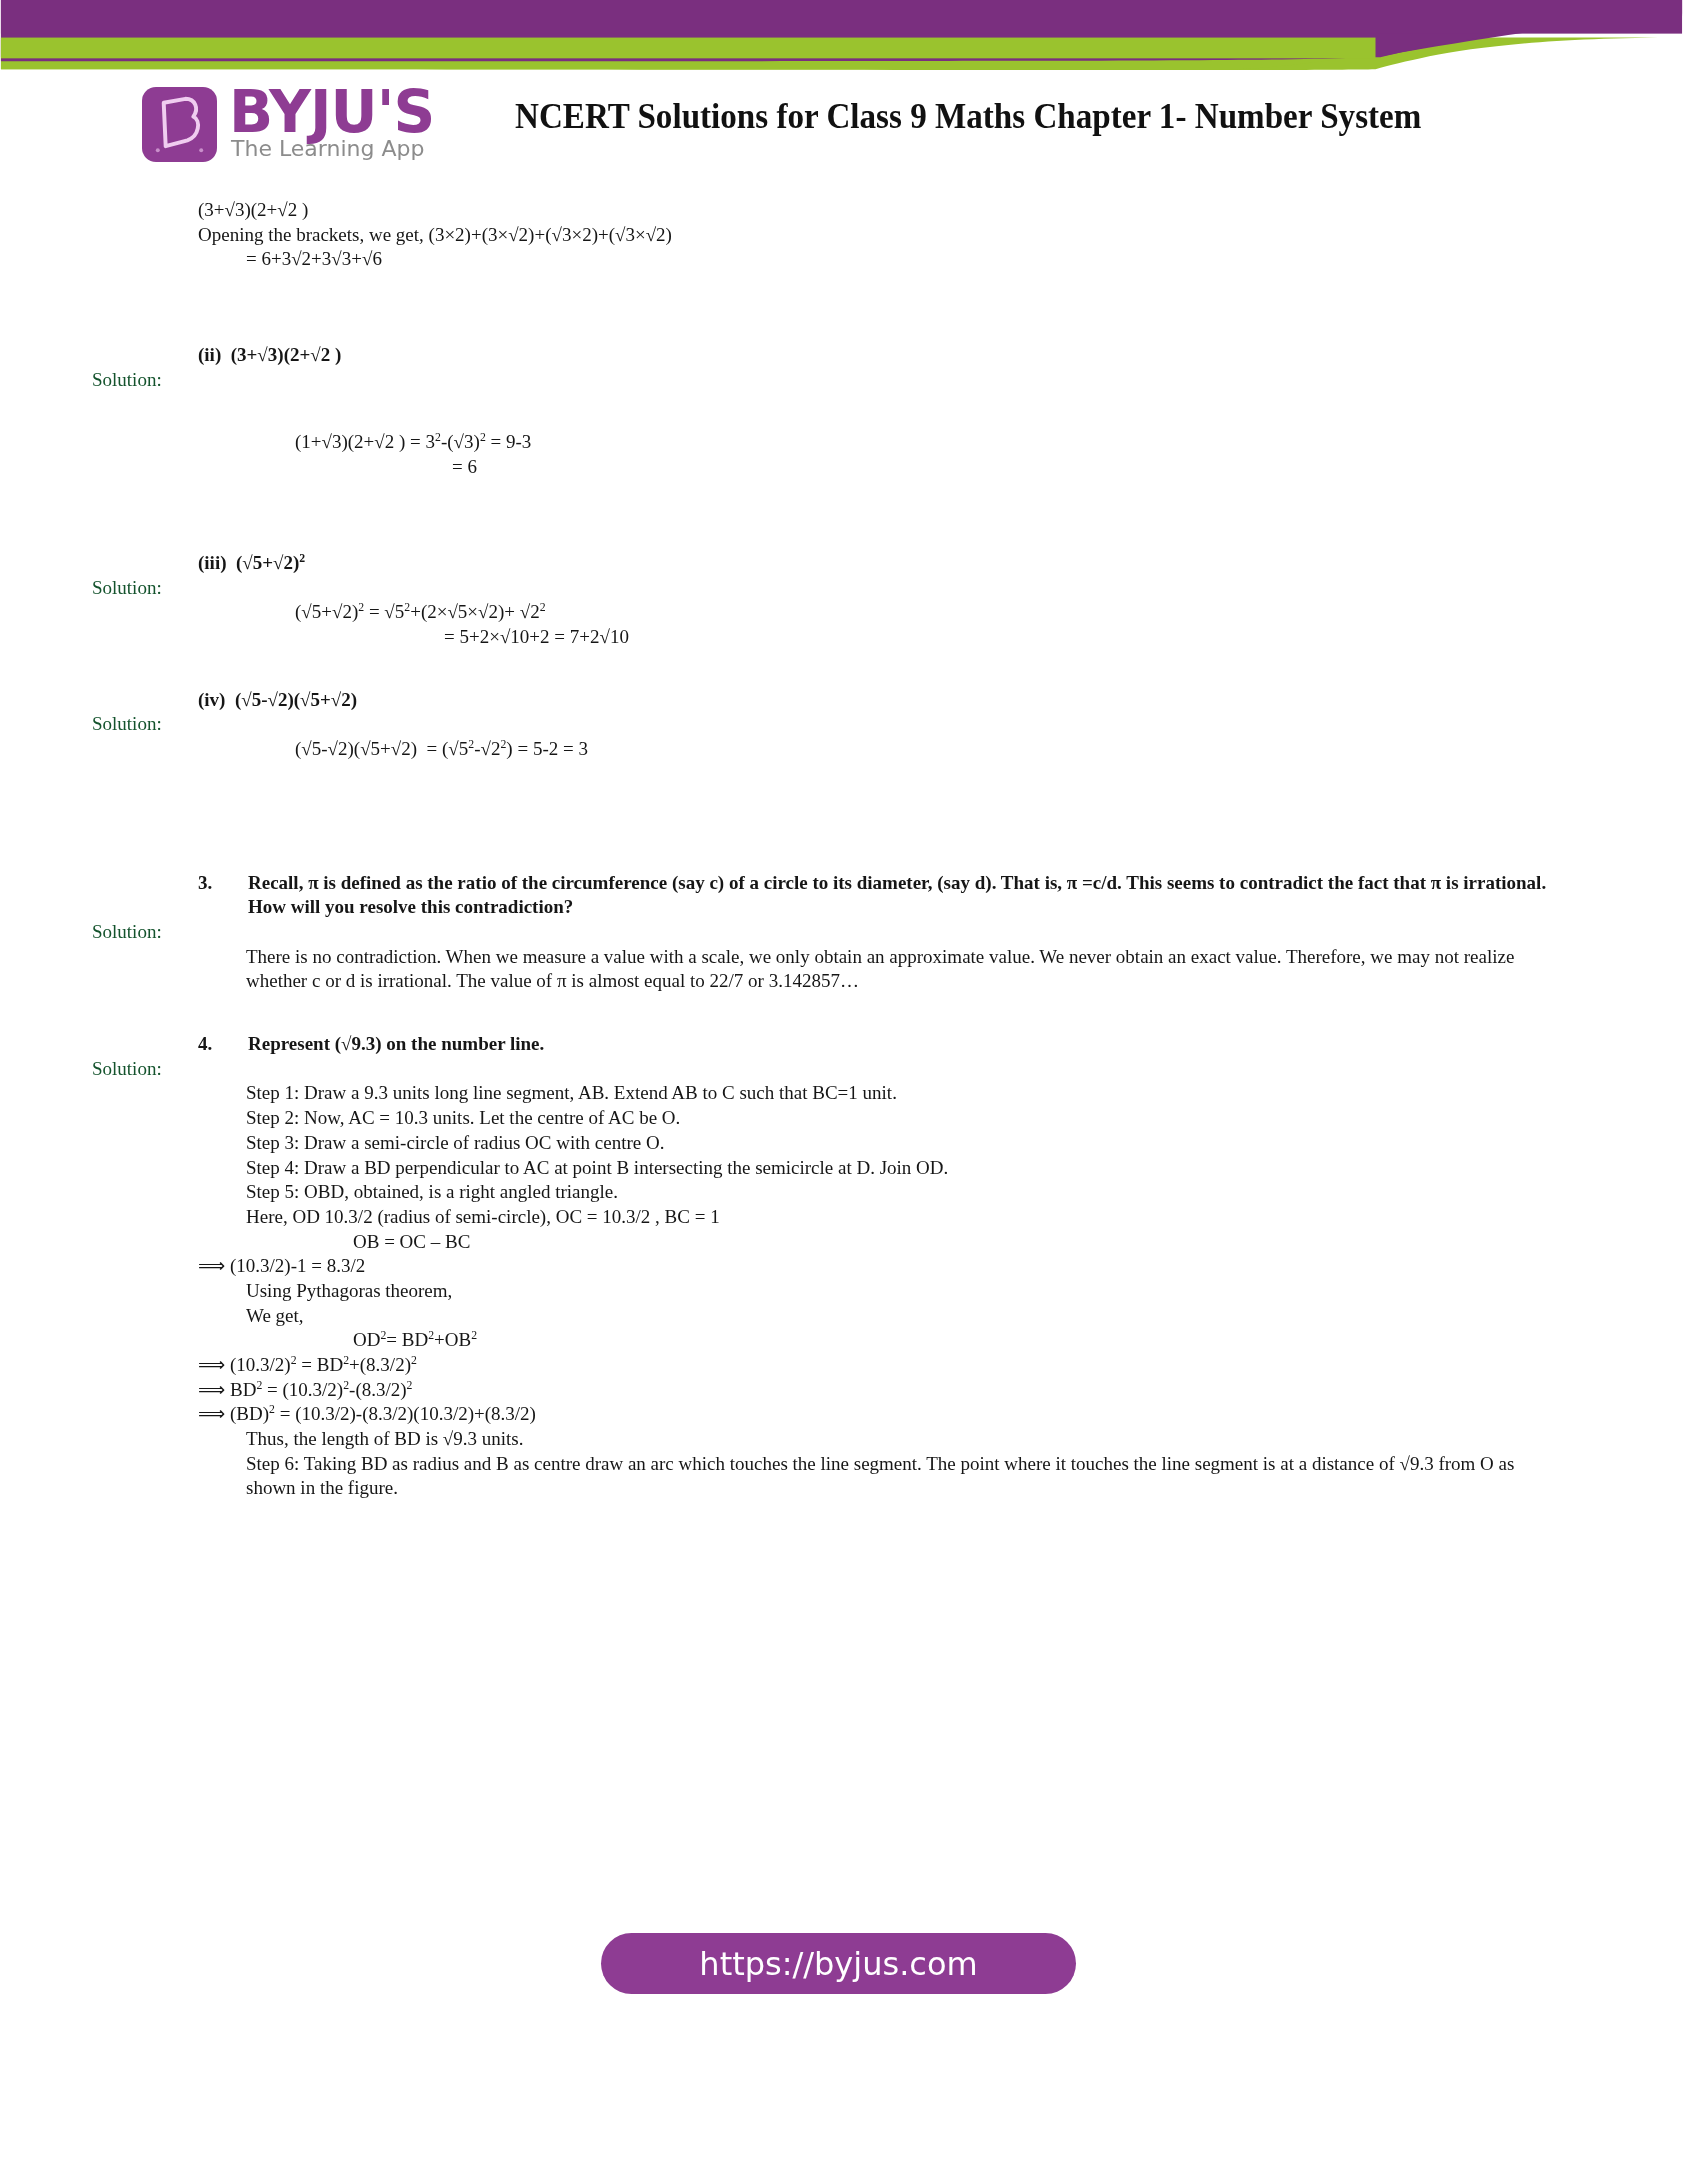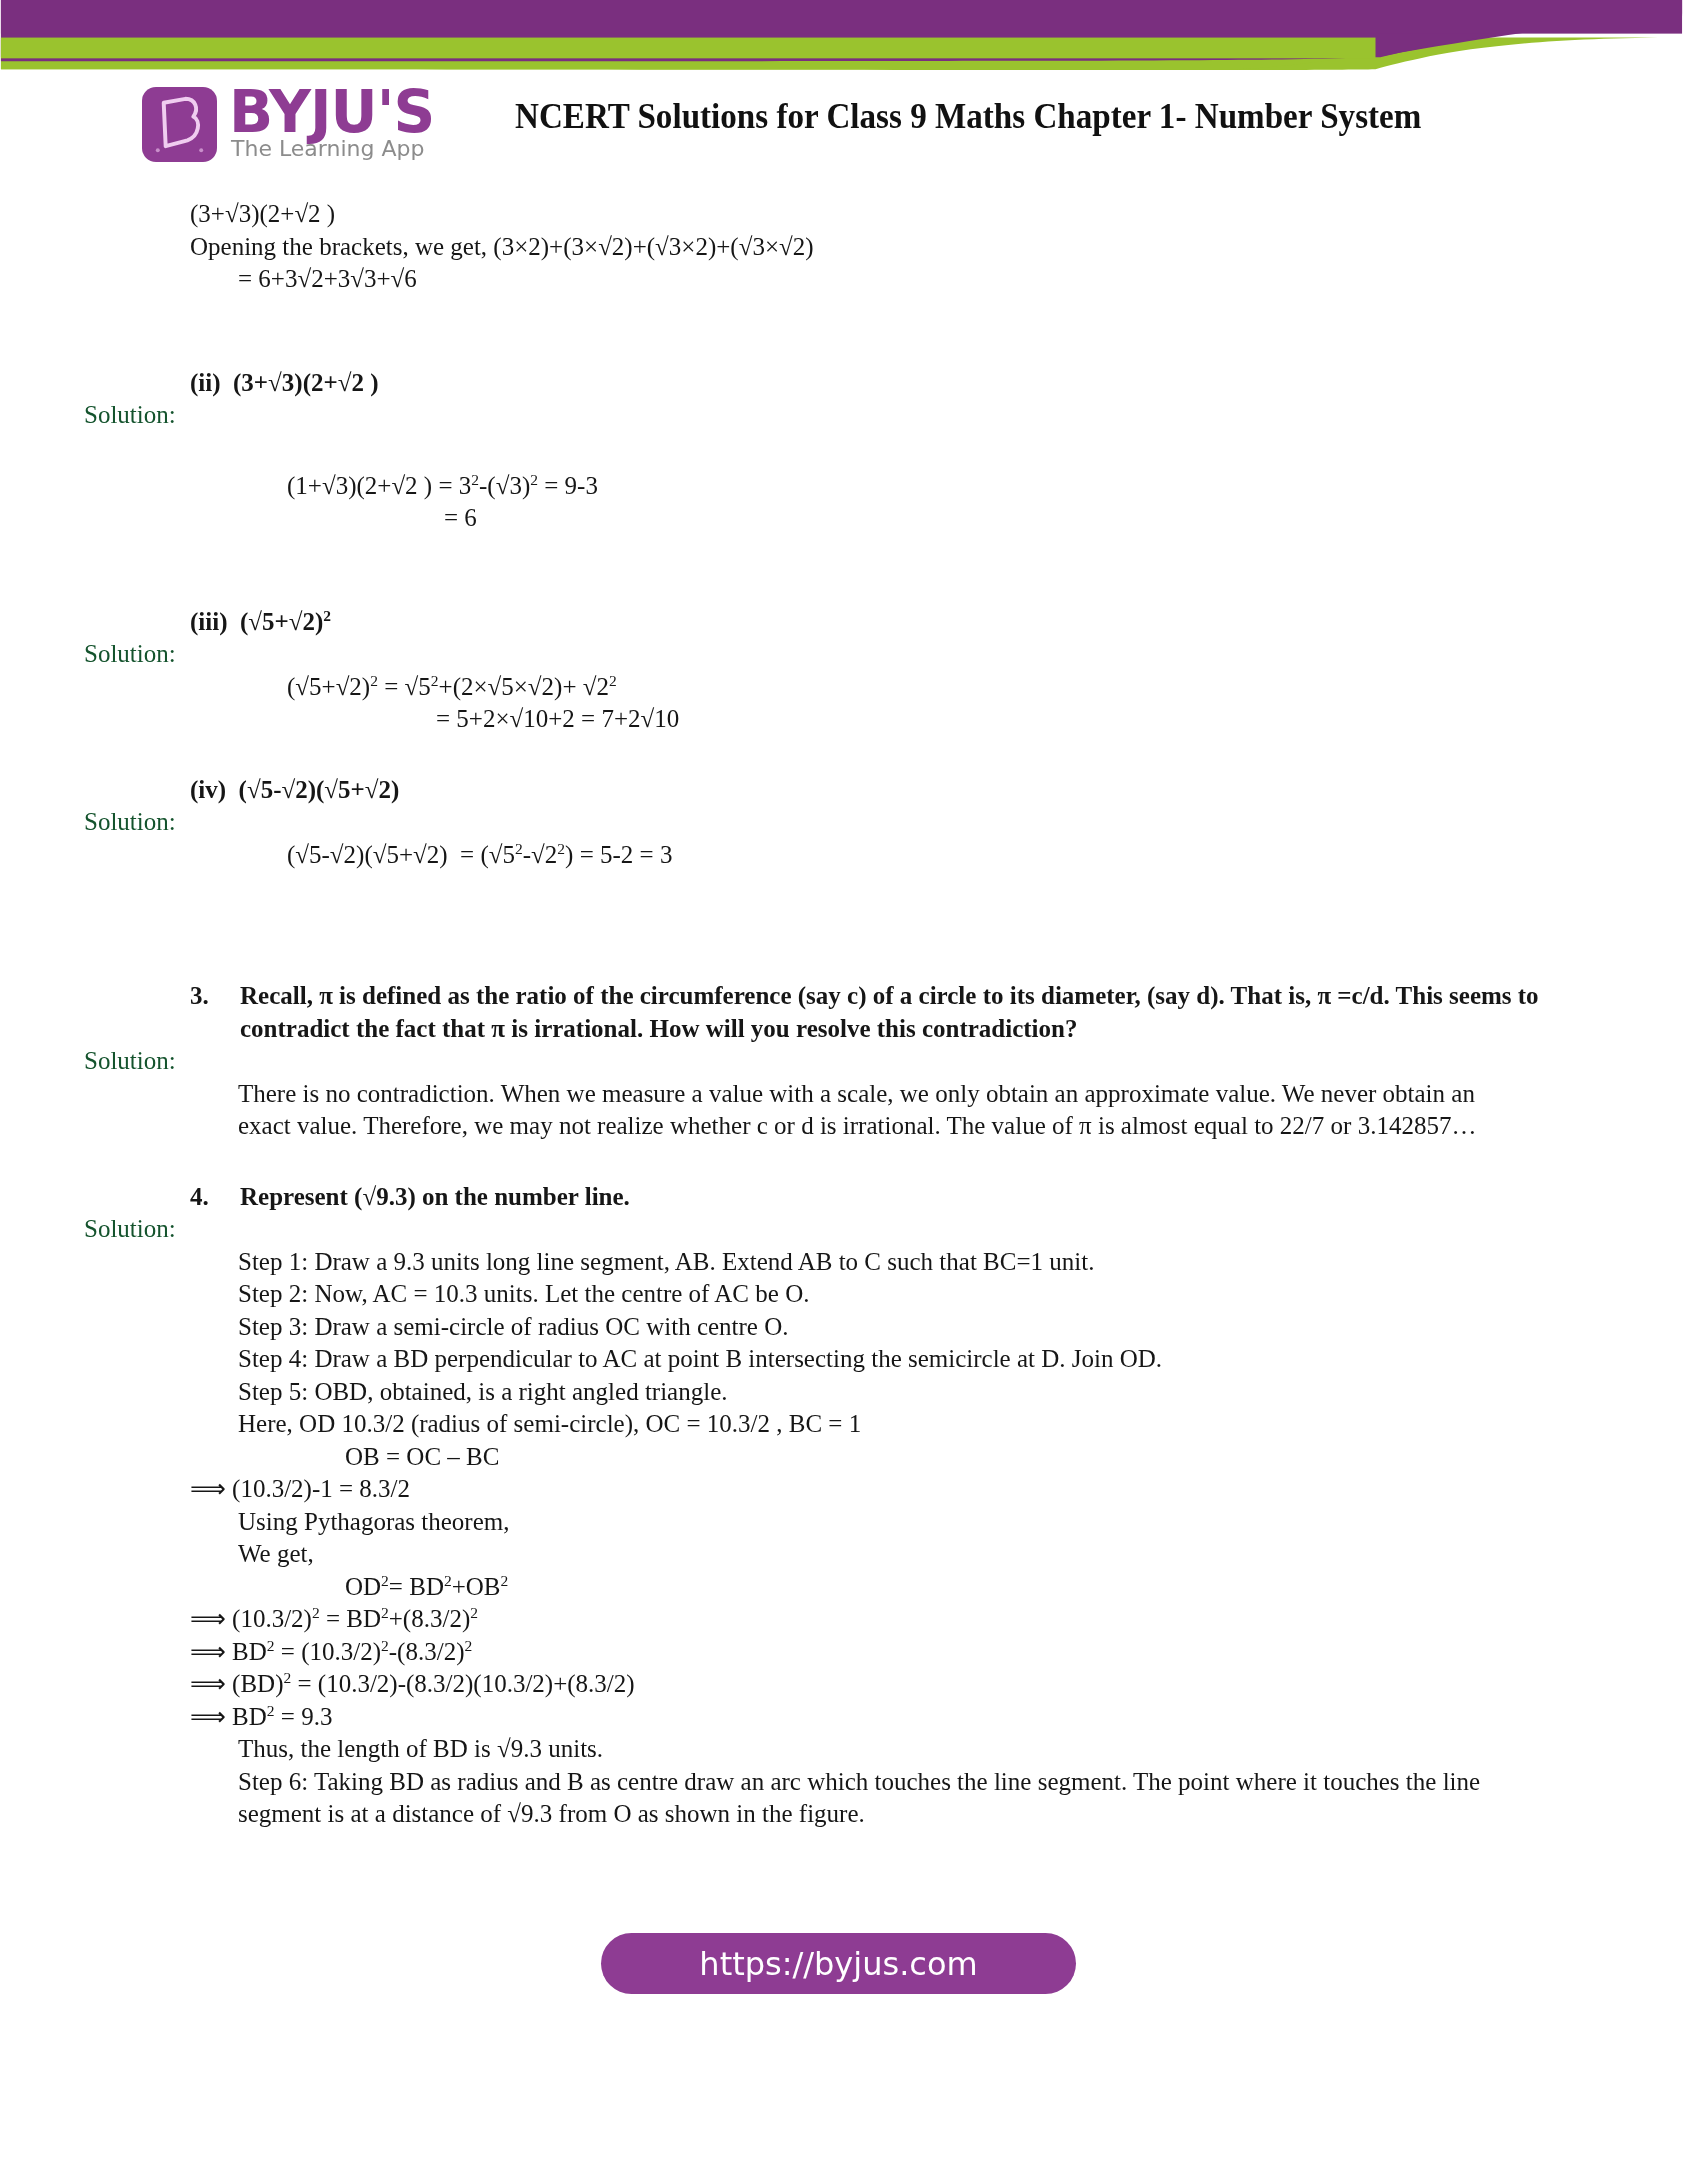--- a/index.html
+++ b/index.html
@@ -72,24 +72,24 @@
     font-size: 36px;
     color: #111111;
     transform: scaleX(0.92);
     transform-origin: left top;
     white-space: nowrap;
   }
 
   
   .content {
     position: absolute;
-    left: 0;
+    left: 8px;
     top: 198px;
     width: 1498px;
-    font-size: 25px;
+    font-size: 19px;
     color: #161616;
     line-height: 1.30;
   }
   .ln {
     white-space: pre-wrap;
   }
   .ind-0 { margin-left: 190px; }
   .ind-1 { margin-left: 238px; }
   .ind-2 { margin-left: 287px; }
   .sol {
@@ -241,21 +241,20 @@
   <div class="ln ind-1">We get,</div>
 
   <div class="ln" style="margin-left:345px"><span>OD</span><sup>2</sup><span>= BD</span><sup>2</sup><span>+OB</span><sup>2</sup></div>
 
   <div class="ln ind-0"><span>⟹ (10.3/2)</span><sup>2</sup><span> = BD</span><sup>2</sup><span>+(8.3/2)</span><sup>2</sup></div>
 
   <div class="ln ind-0"><span>⟹ BD</span><sup>2</sup><span> = (10.3/2)</span><sup>2</sup><span>-(8.3/2)</span><sup>2</sup></div>
 
   <div class="ln ind-0"><span>⟹ (BD)</span><sup>2</sup><span> = (10.3/2)-(8.3/2)(10.3/2)+(8.3/2)</span></div>
 
-  <div class="ln ind-0"><span>⟹ BD</span><sup>2</sup><span> = 9.3</span></div>
 
 
   <div class="ln ind-1">Thus, the length of BD is √9.3 units.</div>
   <div class="para">Step 6: Taking BD as radius and B as centre draw an arc which touches the line segment. The point where it touches the line segment is at a distance of √9.3 from O as shown in the figure.</div>
 
 </div>
 
 <div class="footer-btn">
   <span>https://byjus.com</span>
 </div>

